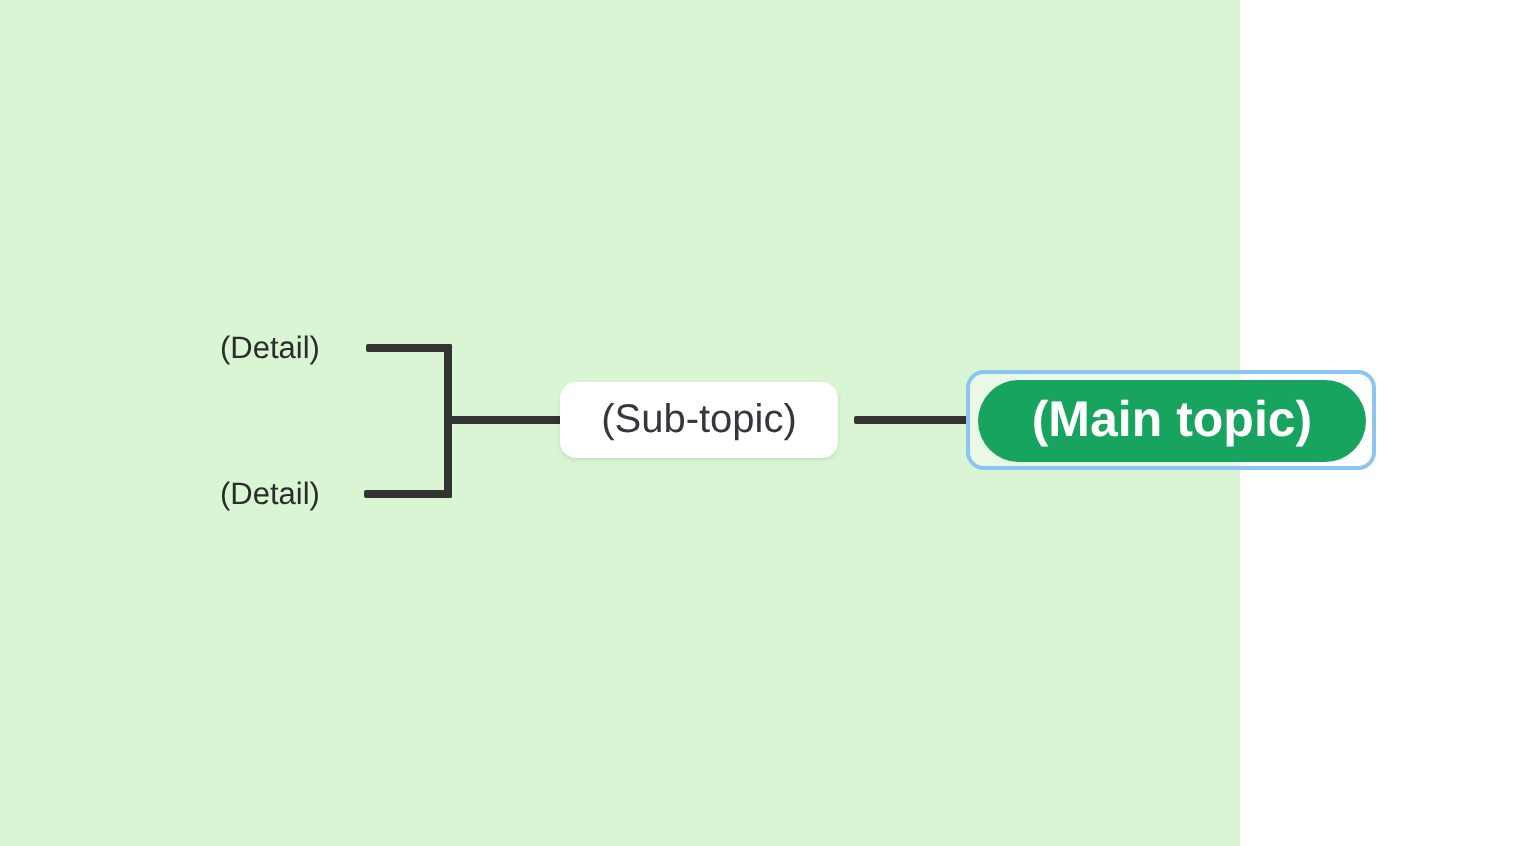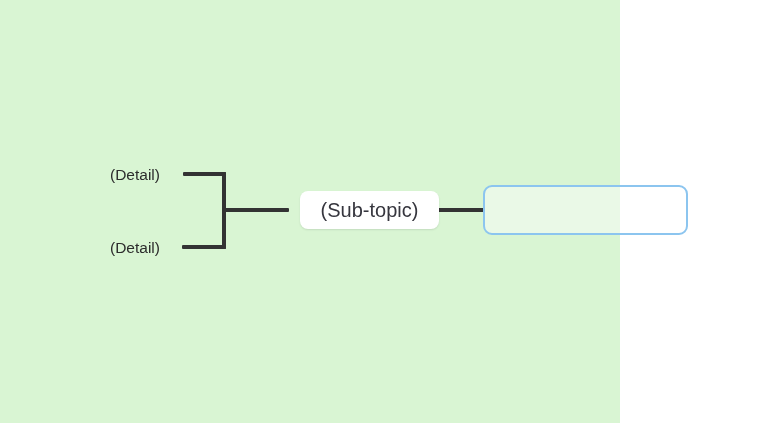--- a/index.html
+++ b/index.html
@@ -42,21 +42,21 @@
     font-size: 15.5px;
     color: var(--detail-text);
     white-space: nowrap;
     cursor: default;
   }
   .detail-1 { left: 110px; top: 165px; }
   .detail-2 { left: 110px; top: 238px; }
 
   .subtopic-node {
     position: absolute;
-    left: 300px; top: 191px;
+    left: 280px; top: 191px;
     width: 139px; height: 38px;
     background: var(--sub-fill);
     border-radius: 8px;
     display: flex;
     align-items: center;
     justify-content: center;
     font-size: 20px;
     color: var(--sub-text);
     box-shadow: 0 1px 2px rgba(0,0,0,0.10);
     white-space: nowrap;
@@ -97,14 +97,15 @@
   <div class="connector line-detail-1"></div>
   <div class="connector line-detail-2"></div>
   <div class="connector line-vertical"></div>
   <div class="connector line-middle"></div>
   <div class="connector line-main"></div>
 
   <div class="subtopic-node">(Sub-topic)</div>
 
   <div class="selection-box"></div>
 
+  <div class="main-node">(Main topic)</div>
 
 </div>
 
 </body></html>

